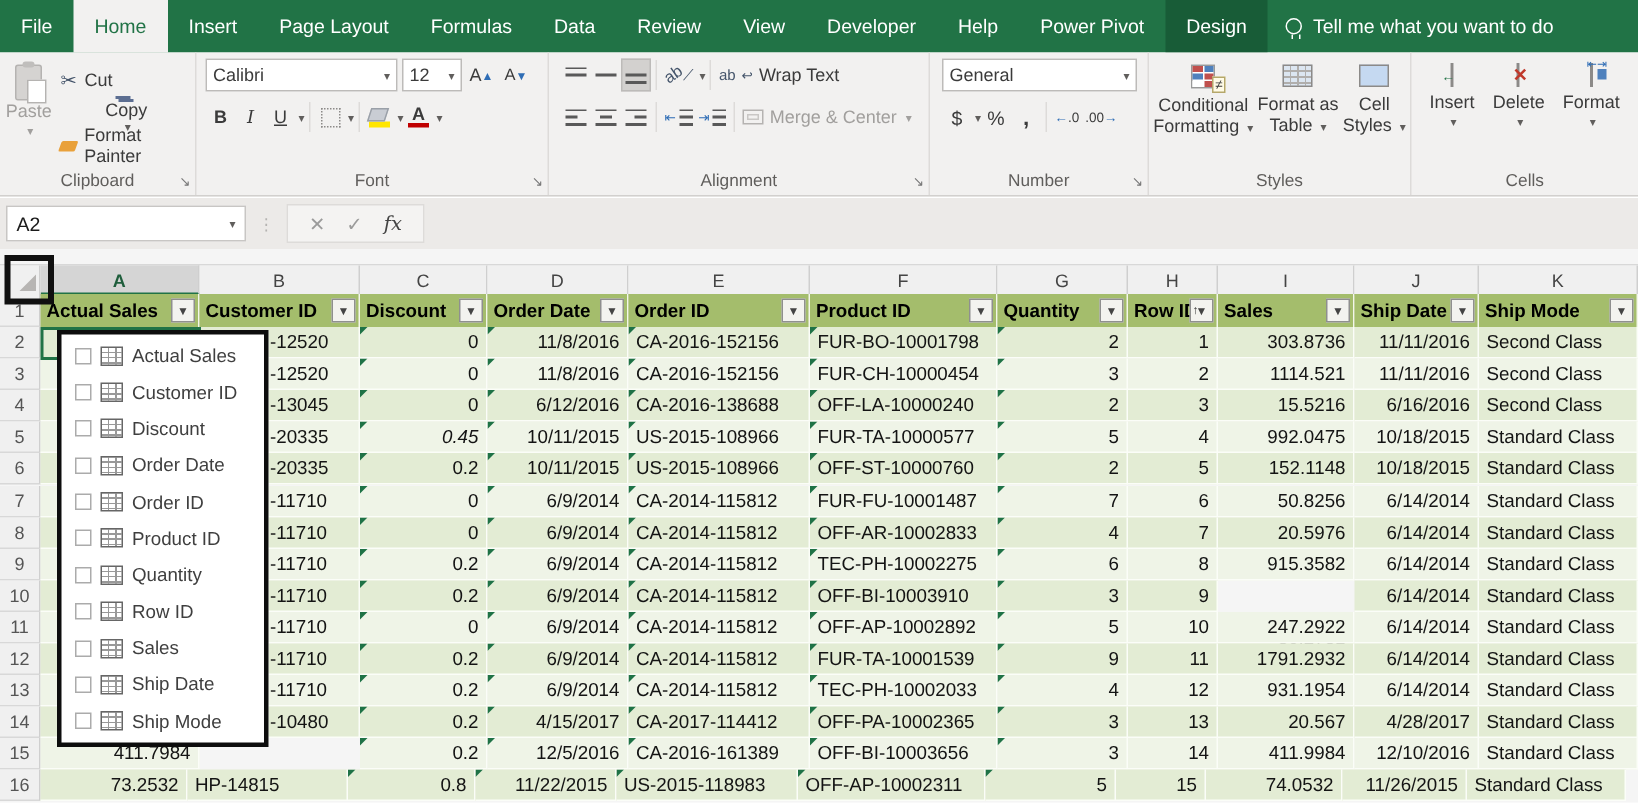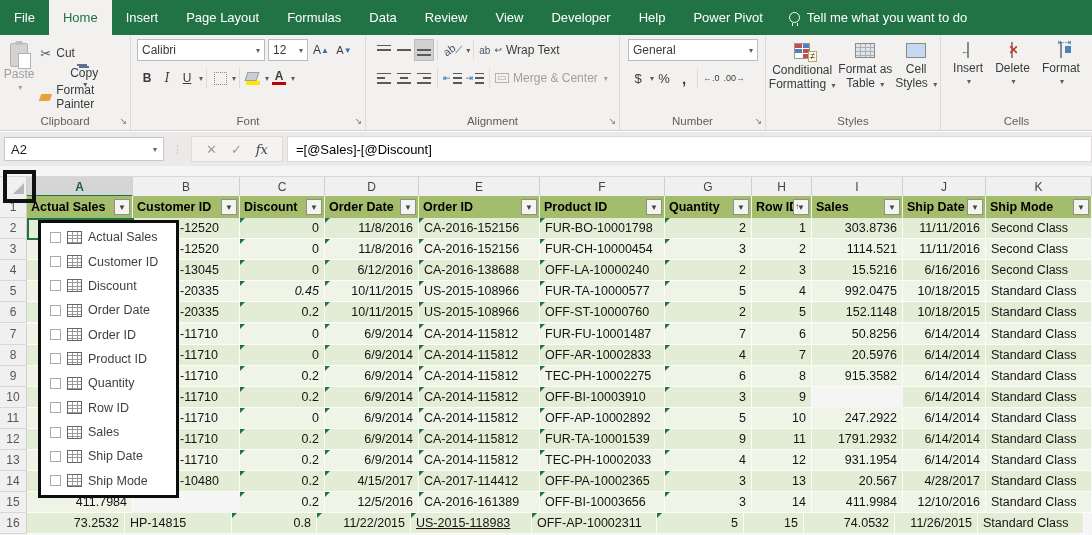--- a/index.html
+++ b/index.html
@@ -94,20 +94,21 @@
       <div class="tab active">Home</div>
       <div class="tab">Insert</div>
       <div class="tab">Page Layout</div>
       <div class="tab">Formulas</div>
       <div class="tab">Data</div>
       <div class="tab">Review</div>
       <div class="tab">View</div>
       <div class="tab">Developer</div>
       <div class="tab">Help</div>
       <div class="tab">Power Pivot</div>
+      <div class="tab ctx-active">Design</div>
     </div>
   <div class="tellme">
     <span class="bulb"></span>
     <span>Tell me what you want to do</span>
   </div>
 </div>
 
 <div class="ribbon">
 
   <div class="rgroup" style="width:131px;">
@@ -362,23 +363,20 @@
 <div class="fbar">
   <div class="namebox">
     <span>A2</span>
     <span class="dd">▾</span>
   </div>
   <span class="fdots">⋮</span>
   <div class="fbtns">
     <span style="color:#9b9b9b;">✕</span>
     <span style="color:#9b9b9b;">✓</span>
     <span class="fx">fx</span>
-  </div>
-  <div class="finput">
-    <span>=[@Sales]-[@Discount]</span>
   </div>
 </div>
 
 <div class="sheet">
   <div class="colrow" id="colrow-host">
       <div class="corner"></div>
       <div class="colcell selcol" style="width: 106px;">A</div>
       <div class="colcell" style="width: 107px;">B</div>
       <div class="colcell" style="width: 85px;">C</div>
       <div class="colcell" style="width: 94px;">D</div>
@@ -600,21 +598,21 @@
         <div class="dcell band1 ar" style="width: 91px;">411.9984</div>
         <div class="dcell band1 ar" style="width: 83px;">12/10/2016</div>
         <div class="dcell band1 al" style="width: 106px;">Standard Class</div>
       </div>
       <div class="drow" style="top: 347.4px;">
         <div class="gut" style="line-height: 21px;">16</div>
         <div class="dcell band0 ar" style="width: 98px;">73.2532</div>
         <div class="dcell band0 al" style="width: 107px;">HP-14815</div>
         <div class="dcell band0 ar err" style="width: 85px;">0.8</div>
         <div class="dcell band0 ar err" style="width: 94px;">11/22/2015</div>
-        <div class="dcell band0 al err" style="width: 121px; text-decoration: underline;">US-2015-118983</div>
+        <div class="dcell band0 al err" style="width: 121px;">US-2015-118983</div>
         <div class="dcell band0 al err" style="width: 125px;">OFF-AP-10002311</div>
         <div class="dcell band0 ar err" style="width: 87px;">5</div>
         <div class="dcell band0 ar" style="width: 60px;">15</div>
         <div class="dcell band0 ar" style="width: 91px;">74.0532</div>
         <div class="dcell band0 ar" style="width: 83px;">11/26/2015</div>
         <div class="dcell band0 al" style="width: 106px;">Standard Class</div>
       </div>
     </div>
   <div class="a2sel"></div>
   <div class="popup" id="popup-host">

